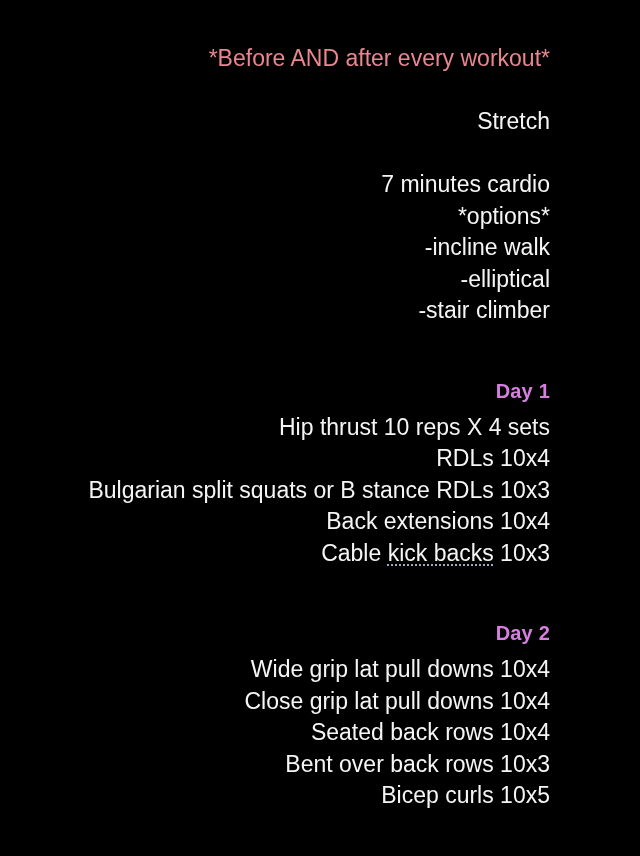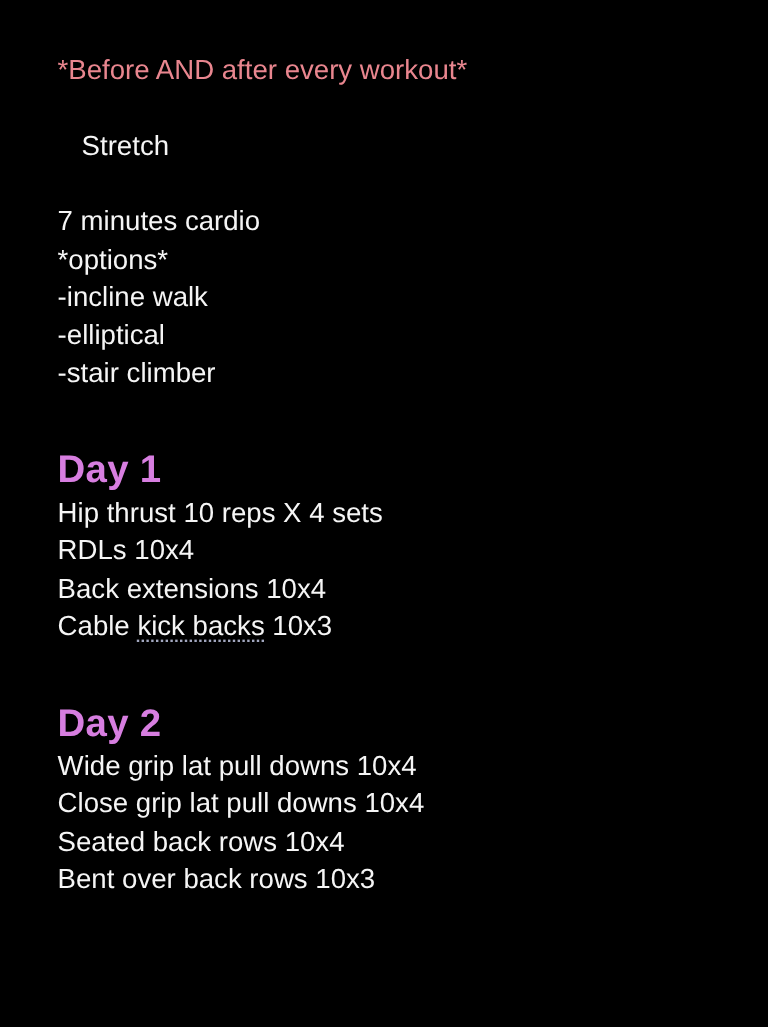--- a/index.html
+++ b/index.html
@@ -17,38 +17,39 @@
   }
   .page {
     width: 580px;
     height: 856px;
     background: var(--bg);
     padding: 43px 30px 0 48px;
     font-family: "Liberation Sans", sans-serif;
     font-size: 23px;
     line-height: 31.5px;
     color: var(--text);
+    text-align: right;
     -webkit-font-smoothing: antialiased;
   }
   .note {
     color: var(--note);
     line-height: 31.5px;
   }
   .stretch-line {
     margin-top: 31.5px;
     margin-left: 20px;
   }
   .cardio-section {
     margin-top: 31.5px;
   }
   .day-section {
     margin-top: 31.5px;
   }
   .day-title {
-    font-size: 32px;
+    font-size: 20px;
     font-weight: bold;
     line-height: 41px;
     color: var(--day-title);
     letter-spacing: 0.2px;
     margin-top: 44px;
   }
   .line { line-height: 31.5px; }
   .dotted-underline {
     text-decoration: underline;
     text-decoration-style: dotted;
@@ -74,28 +75,30 @@
         <div class="line">-elliptical</div>
         <div class="line">-stair climber</div>
       </div>
   </div>
 
   <section class="day-section">
     <h2 class="day-title">Day 1</h2>
     <div>
         <div class="line">Hip thrust 10 reps X 4 sets</div>
         <div class="line">RDLs 10x4</div>
+        <div class="line">Bulgarian split squats or B stance RDLs 10x3</div>
         <div class="line">Back extensions 10x4</div>
         <div class="line"><span>Cable </span><span class="dotted-underline">kick backs</span><span> 10x3</span></div>
       </div>
   </section>
 
   <section class="day-section">
     <h2 class="day-title">Day 2</h2>
     <div>
         <div class="line">Wide grip lat pull downs 10x4</div>
         <div class="line">Close grip lat pull downs 10x4</div>
         <div class="line">Seated back rows 10x4</div>
         <div class="line">Bent over back rows 10x3</div>
+        <div class="line">Bicep curls 10x5</div>
       </div>
   </section>
 
 </div>
 
 </body></html>

